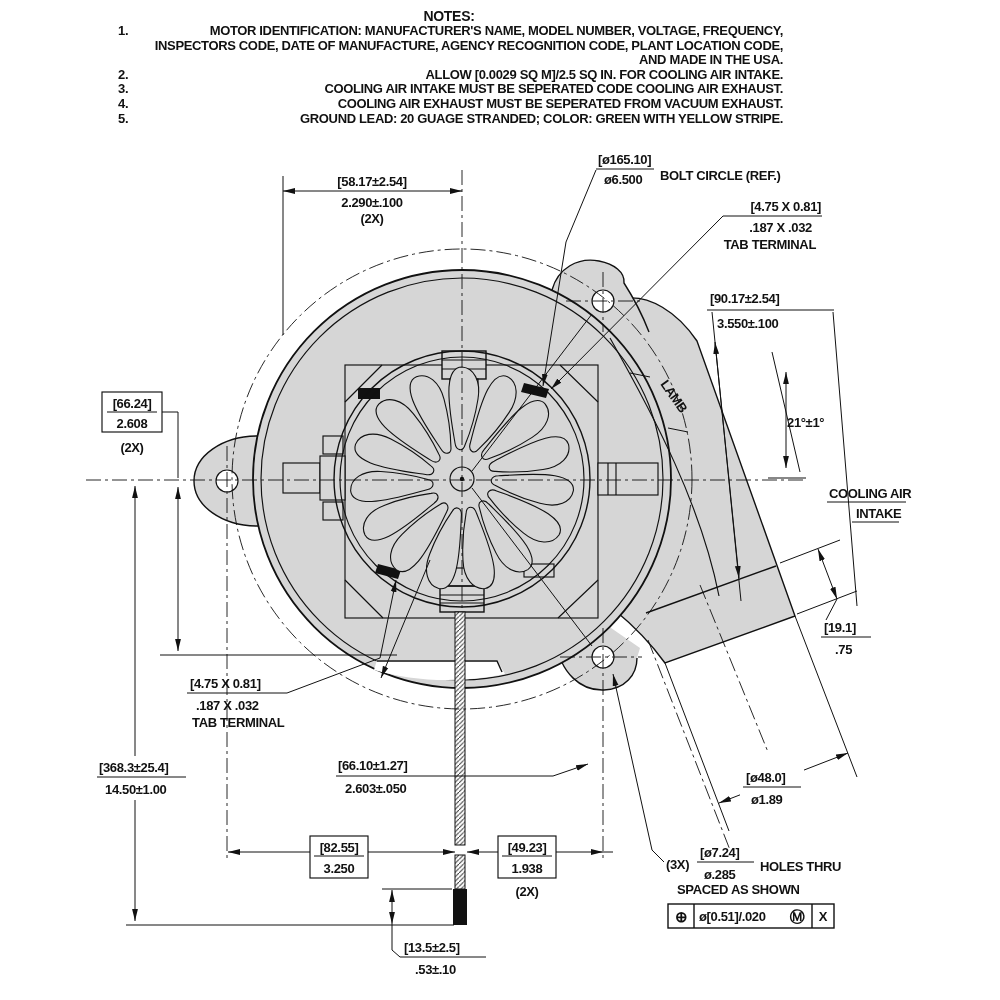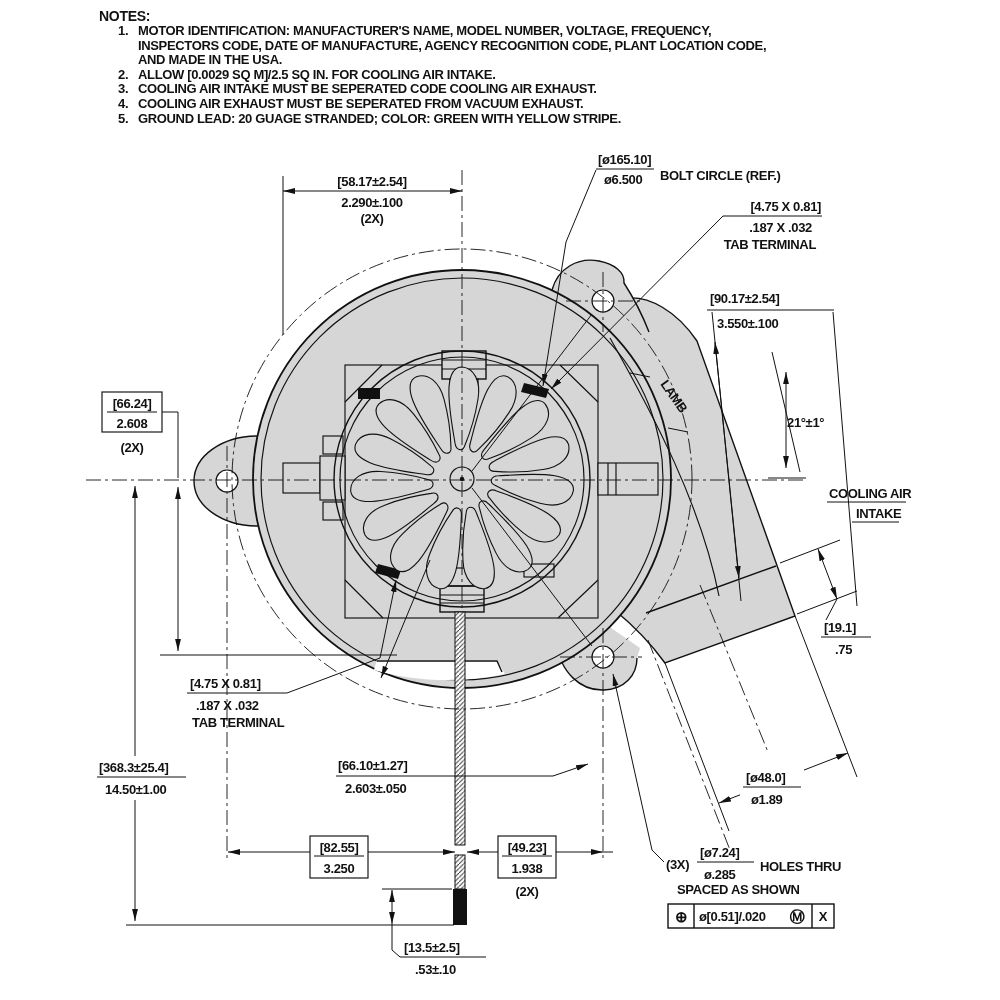--- a/index.html
+++ b/index.html
@@ -1,22 +1,22 @@
 <!DOCTYPE html>
 <html><head>
 <meta charset="utf-8">
 <style>
   html,body{margin:0;padding:0;background:#fff;}
   .stage{position:relative;width:1000px;height:1000px;background:#ffffff;overflow:hidden;
          font-family:"Liberation Sans",sans-serif;color:#111;}
   .notes{position:absolute;left:99px;top:8px;width:700px;}
-  .notes-title{font:bold 14px/16px "Liberation Sans",sans-serif;letter-spacing:-.3px;}
+  .notes-title{font:bold 14px/16px "Liberation Sans",sans-serif;letter-spacing:-.3px;text-align:center;}
   .note-line{display:flex;font:bold 13px/14.6px "Liberation Sans",sans-serif;letter-spacing:-.35px;}
   .note-num{flex:none;width:20px;margin-left:19px;}
-  .note-text{flex:1;max-width:645px;}
+  .note-text{flex:1;max-width:645px;text-align:right;}
   svg{position:absolute;left:0;top:0;}
   .t{font-family:"Liberation Sans",sans-serif;font-weight:bold;font-size:13px;letter-spacing:-.35px;fill:#111;}
   .tc{text-anchor:middle}.te{text-anchor:end}
   .big{font-size:15px}
   .ln{stroke:#111;stroke-width:1.15;fill:none}
   .thk{stroke:#111;stroke-width:1.8;fill:none}
   .md{stroke:#111;stroke-width:1.4;fill:none}
   .dim{stroke:#111;stroke-width:1;fill:none}
   .cl{stroke:#111;stroke-width:.9;fill:none;stroke-dasharray:15 4 3 4}
   .gray{fill:#d6d6d6}

